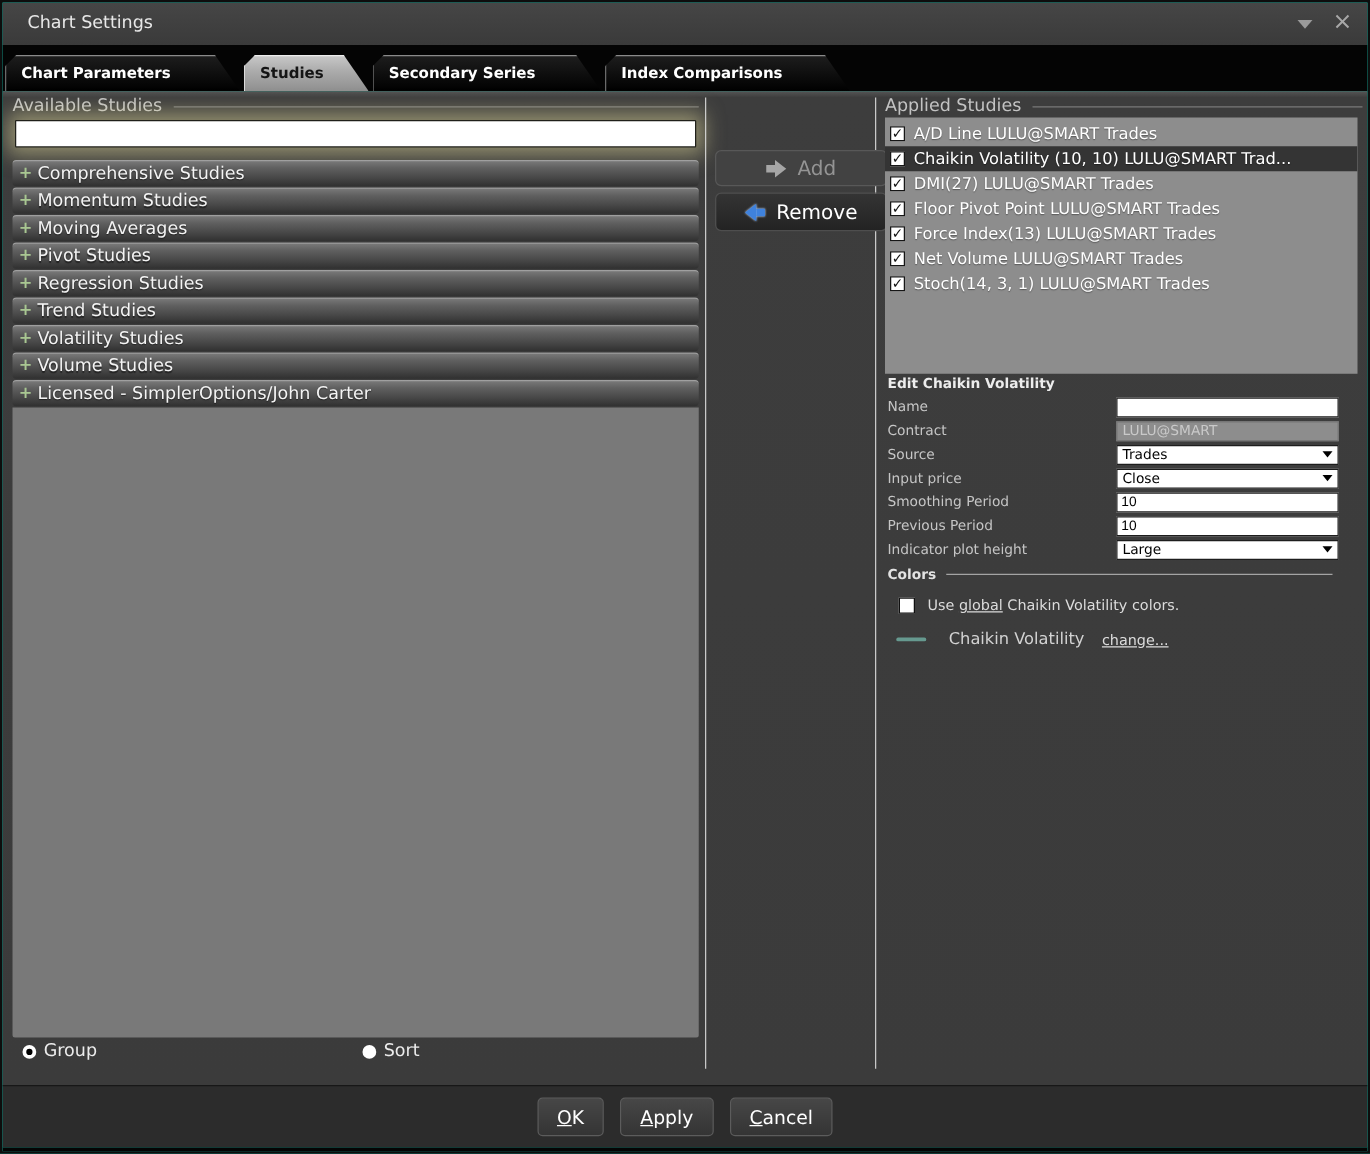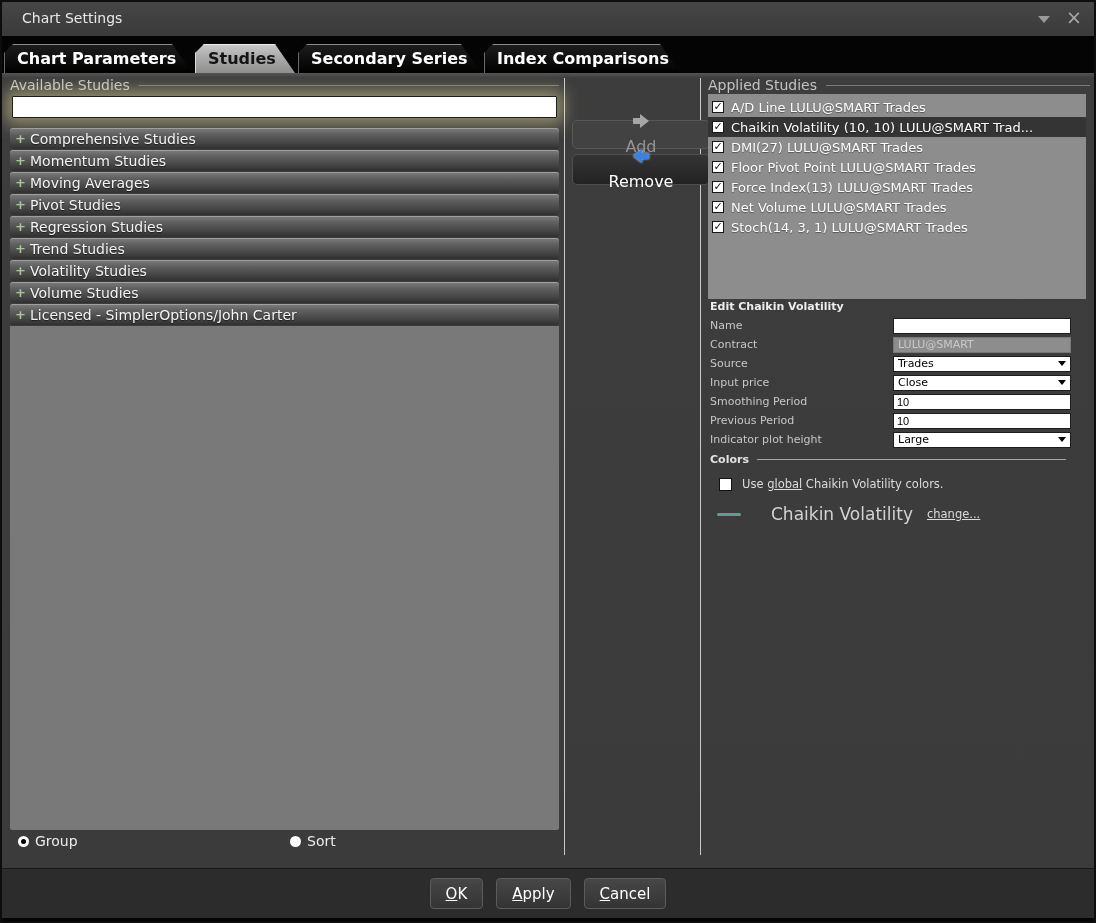--- a/index.html
+++ b/index.html
@@ -14,21 +14,21 @@
               background:linear-gradient(#464646,#3a3a3a); }
   .titlebar .title { position:absolute; left:20px; top:8px; font-size:14px; color:#e8e8e8; }
   .caret-down { position:absolute; right:44px; top:14px; width:0; height:0;
                 border-left:6px solid transparent; border-right:6px solid transparent;
                 border-top:7px solid #9a9a9a; cursor:default; }
   .close-x { position:absolute; right:12px; top:4px; font-size:19px; color:#a8a8a8; cursor:default; }
 
   
   .tabrow { position:absolute; left:0; top:34px; width:100%; height:37px; background:#040404;
             display:flex; align-items:flex-end; padding-left:2px; }
-  .tab { height:29px; line-height:29px; font-size:16px; font-weight:bold; color:#fff;
+  .tab { height:29px; line-height:29px; font-size:12px; font-weight:bold; color:#fff;
          background:linear-gradient(#1e1e1e,#000); padding:0 30px 0 13px; cursor:pointer;
          clip-path:polygon(0 100%, 0 9px, 9px 0, calc(100% - 20px) 0, 100% 100%);
          box-shadow:inset 0 1px 0 #8a8a8a, inset 1px 0 0 #6a6a6a; margin-right:3px; white-space:nowrap; }
   .tab.active { background:linear-gradient(#c9c9c9,#ababab 45%,#8f8f8f); color:#141414;
                 box-shadow:inset 0 1px 0 #ededed, inset 1px 0 0 #dcdcdc; }
 
   
   .content { position:absolute; left:0; top:71px; width:100%; height:795px;
              background:linear-gradient(#555 0,#3d3d3d 5px,#3b3b3b 100%); }
 
@@ -55,21 +55,21 @@
   .radio-item { position:absolute; display:flex; align-items:center; gap:6px; cursor:pointer; }
   .radio-item .rlabel { color:#ececec; font-size:14px;text-align:center; }
   .radio { width:11px; height:11px; border-radius:50%; background:#fff; }
   .radio.selected::after { content:''; display:block; width:5px; height:5px; margin:3px;
                            border-radius:50%; background:#000; }
 
   .vsep { position:absolute; top:5px; width:1px; height:777px; background:#e2e2e2; opacity:.85; }
 
   
   .midbtn { position:absolute; left:570px; width:138px; display:flex; align-items:center;
-            justify-content:center; gap:9px; border-radius:5px; cursor:pointer; font-size:16px;flex-direction:column; }
+            justify-content:center; gap:9px; border-radius:5px; cursor:pointer; font-size:16px; }
   .btn-add { top:47px; height:29px; background:#424242; border:1px solid #585858; color:#949494; }
   .btn-remove { top:81px; height:31px; background:linear-gradient(#343434,#232323);
                 border:1px solid #4e4e4e; color:#fff; }
   .blockarrow { display:flex; align-items:center; }
   .ba-tail { width:7px; height:6px; }
   .ba-head-r { width:0; height:0; border-top:7px solid transparent; border-bottom:7px solid transparent; }
   .ba-head-l { width:0; height:0; border-top:7px solid transparent; border-bottom:7px solid transparent; }
   .arrow-gray .ba-tail { background:#a6a6a6; }
   .arrow-gray .ba-head-r { border-left:9px solid #a6a6a6; }
   .arrow-blue .ba-tail { background:#3f82dd; }
@@ -106,21 +106,21 @@
   .colors-header .chlabel { font-size:11px; font-weight:bold; color:#e2e2e2; }
   .colors-header .gb-line { background:#c7c7c7; }
 
   .useglobal-row { display:flex; align-items:center; gap:10px; margin-top:10px; padding-left:9px; }
   .cbx-lg { width:13px; height:13px; background:#fff; border:1px solid #101010; cursor:pointer; }
   .useglobal-text { font-size:11.5px; color:#dcdcdc; }
   .link { text-decoration:underline; cursor:pointer; }
 
   .swatch-row { display:flex; align-items:center; margin-top:13px; padding-left:7px; }
   .swatch { width:24px; height:3px; border-radius:2px; }
-  .swatch-label { font-size:17px; color:#d2d2d2; margin-left:30px; }
+  .swatch-label { font-size:13px; color:#d2d2d2; margin-left:18px; }
   .change-link { font-size:11.5px; color:#dcdcdc; margin-left:14px; text-decoration:underline; cursor:pointer; }
 
   
   .footer { position:absolute; left:0; top:866px; width:100%; height:50px; background:#2c2c2c;
             border-top:1px solid #171717; display:flex; align-items:center; justify-content:center; gap:13px; }
   .fbtn { height:31px; padding:0 15px; background:linear-gradient(#474747,#343434);
           border:1px solid #5c5c5c; border-radius:4px; color:#fff; font-size:15px;
           display:flex; align-items:center; cursor:pointer; }
   .mn { text-decoration:underline; }
   .bottom-strip { position:absolute; left:0; top:916px; width:100%; height:7px; background:#040404; }

